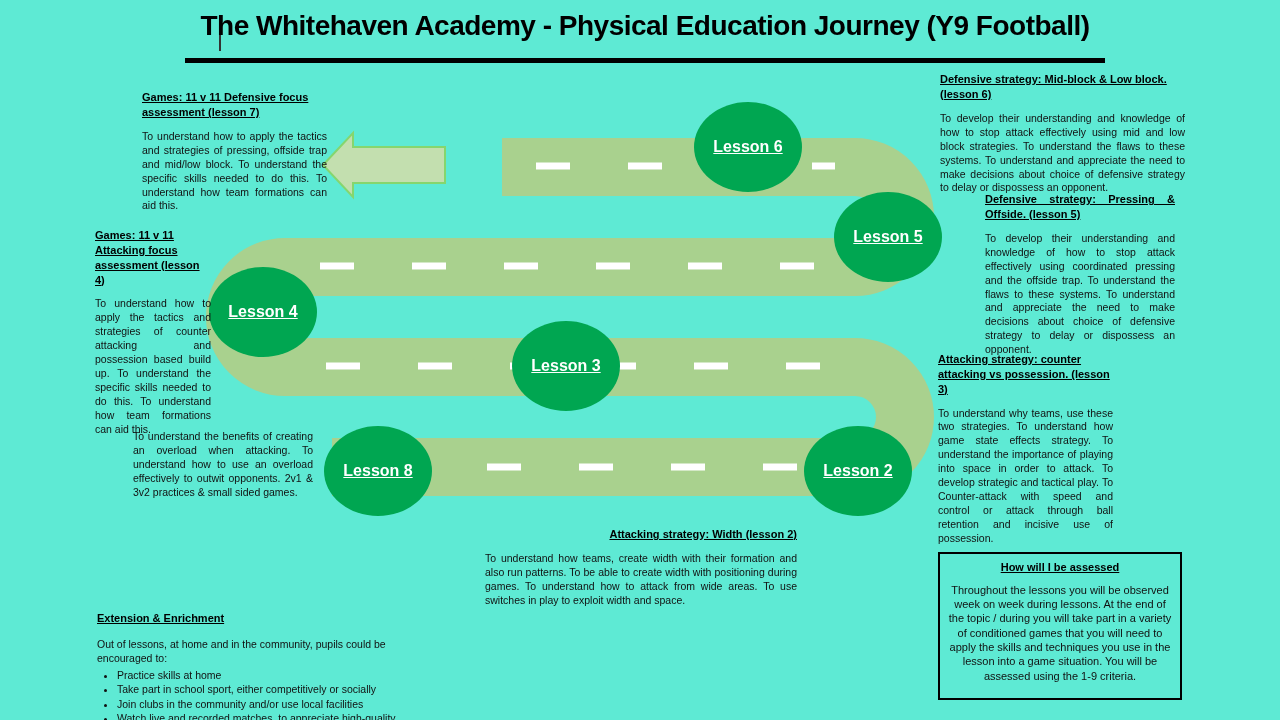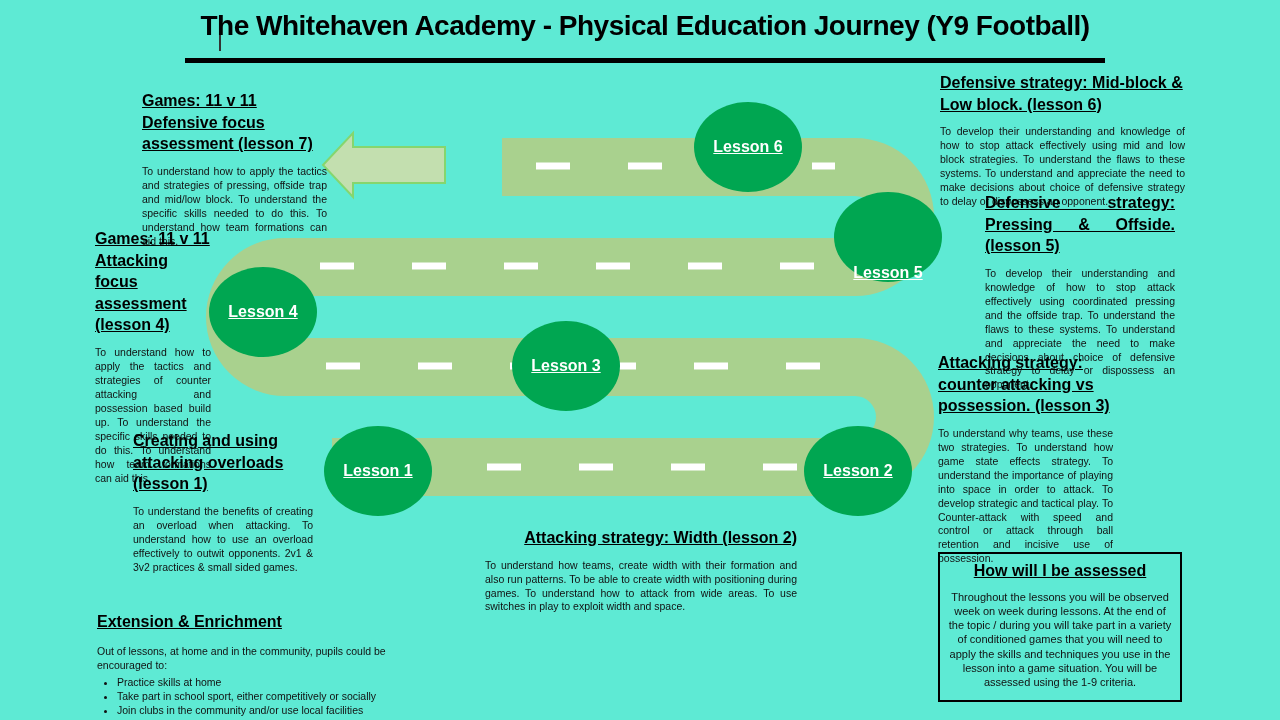--- a/index.html
+++ b/index.html
@@ -17,26 +17,26 @@
   .road{fill:none;stroke:var(--road);stroke-width:58;}
   .dash{fill:none;stroke:var(--dash);stroke-width:7;stroke-dasharray:34 58;}
   .arrow{fill:var(--arrow-fill);stroke:var(--arrow-stroke);stroke-width:2;stroke-linejoin:miter;}
   .lesson{
     position:absolute;width:108px;height:90px;border-radius:50%;
     background:var(--circle);display:flex;align-items:center;justify-content:center;
   }
   .lesson span{
     color:#fff;font-weight:bold;font-size:16px;text-decoration:underline;white-space:nowrap;
   }
-  .c7{left:398px;top:105px;} .c6{left:694px;top:102px;} .c5{left:834px;top:192px;align-items:flex-end;}
+  .c7{left:398px;top:105px;} .c6{left:694px;top:102px;} .c5{left:834px;top:192px;}
   .c4{left:209px;top:267px;} .c3{left:512px;top:321px;} .c1{left:324px;top:426px;}
   .c2{left:804px;top:426px;}
   .block{position:absolute;}
   .block h3{
-    margin:0 0 10px 0;font-size:16px;font-weight:bold;color:#000;
+    margin:0 0 10px 0;font-size:11px;font-weight:bold;color:#000;
     text-decoration:underline;line-height:1.35;
   }
   .block p{margin:0;font-size:10.5px;line-height:1.33;text-align:justify;color:#111;}
   .b7{left:142px;top:90px;width:185px;}
   .b6{left:940px;top:72px;width:245px;}
   .b5{left:985px;top:192px;width:190px;}
   .b5 h3{text-align:justify;}
   .b4{left:95px;top:228px;width:116px;}
   .b3{left:938px;top:352px;width:175px;}
   .b1{left:133px;top:430px;width:180px;}
@@ -66,21 +66,21 @@
   <svg class="roadmap" width="1280" height="720" viewBox="0 0 1280 720">
     <path class="road" d="M 332 467 H 855 A 50 50 0 0 0 855 367 H 285 A 50 50 0 0 1 285 267 H 855 A 50 50 0 0 0 855 167 H 502"></path>
     <path class="dash" d="M 536 166 H 835"></path>
     <path class="dash" d="M 320 266 H 840"></path>
     <path class="dash" d="M 326 366 H 840"></path>
     <path class="dash" d="M 487 467 H 800"></path>
     <polygon class="arrow" points="323,165 353,133 353,147 445,147 445,183 353,183 353,197"></polygon>
   </svg>
 
   <div class="lesson c1">
-    <span>Lesson 1</span>
+    <span>Lesson 8</span>
   </div>
   <div class="lesson c2">
     <span>Lesson 2</span>
   </div>
   <div class="lesson c3">
     <span>Lesson 3</span>
   </div>
   <div class="lesson c4">
     <span>Lesson 4</span>
   </div>
@@ -115,21 +115,20 @@
     <h3>Attacking strategy: counter attacking vs possession. (lesson 3)</h3>
     <p>To understand why teams, use these two strategies. To understand how game state effects strategy. To understand the importance of playing into space in order to attack. To develop strategic and tactical play. To Counter-attack with speed and control or attack through ball retention and incisive use of possession.</p>
   </section>
 
   <section class="block b2">
     <h3>Attacking strategy: Width (lesson 2)</h3>
     <p>To understand how teams, create width with their formation and also run patterns. To be able to create width with positioning during games. To understand how to attack from wide areas. To use switches in play to exploit width and space.</p>
   </section>
 
   <section class="block b1">
-    <h3>Creating and using attacking overloads (lesson 1)</h3>
     <p>To understand the benefits of creating an overload when attacking. To understand how to use an overload effectively to outwit opponents. 2v1 &amp; 3v2 practices &amp; small sided games.</p>
   </section>
 
   <section class="block ext">
     <h3>Extension &amp; Enrichment</h3>
     <p>Out of lessons, at home and in the community, pupils could be encouraged to:</p>
     <ul>
       <li>Practice skills at home</li>
       <li>Take part in school sport, either competitively or socially</li>
       <li>Join clubs in the community and/or use local facilities</li>

